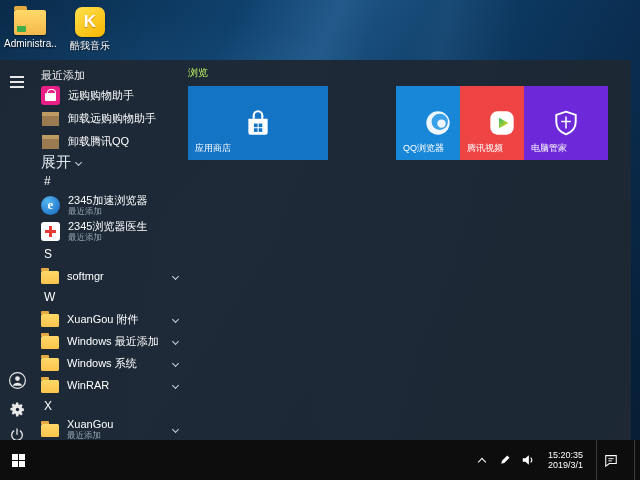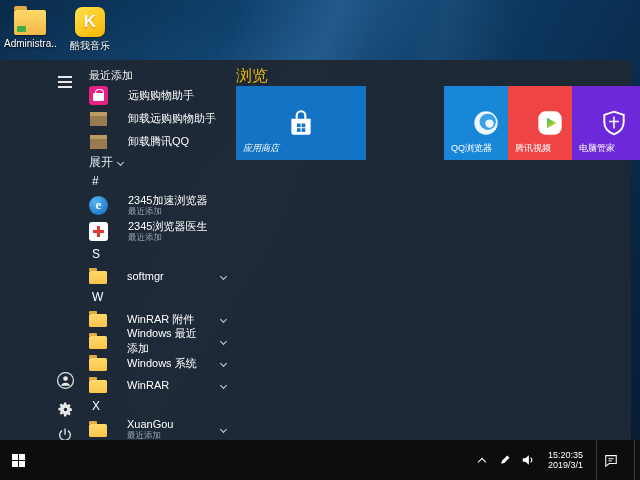--- a/index.html
+++ b/index.html
@@ -30,37 +30,37 @@
   .icon-bigfolder { width:32px; height:25px; position:relative; margin-top:4px;
     background:linear-gradient(#ffd969,#f3b94a); border-radius:2px; box-shadow:0 1px 2px rgba(0,0,0,.4); }
   .icon-bigfolder::before { content:""; position:absolute; top:-4px; left:0; width:13px; height:4px;
     background:#e3aa41; border-radius:2px 2px 0 0; }
   .icon-bigfolder::after { content:""; position:absolute; left:3px; bottom:3px; width:9px; height:6px; background:#3fae4a; border-radius:1px; }
   .icon-kuwo { width:30px; height:30px; border-radius:7px; margin-top:1px;
     background:linear-gradient(145deg,#ffe14d,#f7b500); display:flex; align-items:center; justify-content:center;
     color:#fff; font-weight:bold; font-size:17px; text-shadow:0 1px 1px rgba(200,90,0,.6); box-shadow:0 1px 2px rgba(0,0,0,.4); }
   
   .start-menu { position:absolute; left:0; top:60px; width:631px; height:392px;
-    background:rgba(30,40,53,.97); display:flex;padding-left:48px; }
+    background:rgba(30,40,53,.97); display:flex; }
   
   .rail { width:34px; position:relative; flex:none; }
   .rail-btn { position:absolute; left:7px; width:20px; height:20px; display:flex; align-items:center; justify-content:center; cursor:pointer; }
   .hamburger { top:12px; flex-direction:column; gap:3px; }
   .hamburger span { display:block; width:14px; height:2px; background:#e8e8e8; }
   .rail-avatar { bottom:62px; } .rail-gear { bottom:33px; } .rail-power { bottom:7px; }
   
   .app-list { width:154px; flex:none; padding:6px 0 0 2px; overflow:hidden; color:#fff; }
   .list-header { height:18px; line-height:18px; font-size:11px; color:#f0f0f0; padding-left:5px; }
-  .app-row { height:23px; display:flex; align-items:center; gap:20px; padding-left:5px; font-size:11px; color:#fff; cursor:pointer; }
+  .app-row { height:23px; display:flex; align-items:center; gap:8px; padding-left:5px; font-size:11px; color:#fff; cursor:pointer; }
   .app-row.two { height:26px; }
   .app-row.fold { height:22px;align-items:center; }
   .texts { display:flex; flex-direction:column; justify-content:center; }
   .title { font-size:11px; line-height:12px; color:#fff; }
   .sub { font-size:8.5px; line-height:10px; color:#93a1b1; }
-  .expand-row { height:18px; display:flex; align-items:center; gap:5px; padding-left:5px; font-size:12px; color:#dfe5ec; cursor:pointer; }
+  .expand-row { height:18px; display:flex; align-items:center; gap:5px; padding-left:5px; font-size:15px; color:#dfe5ec; cursor:pointer; }
   .letter-row { height:21px; line-height:21px; font-size:12px; color:#fff; padding-left:8px; cursor:pointer; }
   .letter-last { height:20px; line-height:20px; }
   .chev { width:5px; height:5px; border-right:1.3px solid #c9d4df; border-bottom:1.3px solid #c9d4df;
     transform:rotate(45deg); flex:none; }
   .chev-right { margin-left:auto; margin-right:10px; }
   
   .aicon { width:19px; height:19px; flex:none; position:relative; }
   .icon-pink { border-radius:3px; background:#e91f86; }
   .icon-pink::before { content:""; position:absolute; left:6px; top:3px; width:7px; height:6px;
     border:1.4px solid #fff; border-bottom:none; border-radius:4px 4px 0 0; }
@@ -71,25 +71,25 @@
   .icon-e { border-radius:50%; background:radial-gradient(circle at 35% 30%, #55b6f2, #1465bd);
     display:flex; align-items:center; justify-content:center; color:#fff;
     font:bold 13px "Liberation Serif","DejaVu Serif",serif; }
   .icon-doctor { border-radius:3px; background:#fff; }
   .icon-doctor::before { content:""; position:absolute; left:4px; top:8px; width:11px; height:3px; background:#e53935; }
   .icon-doctor::after { content:""; position:absolute; left:8px; top:4px; width:3px; height:11px; background:#e53935; }
   .icon-folder { width:18px; height:13px; margin-top:2px; background:linear-gradient(#ffd969,#fcc44d); border-radius:1.5px; position:relative; flex:none; }
   .icon-folder::before { content:""; position:absolute; top:-3px; left:0; width:8px; height:3px; background:#e3aa41; border-radius:1px 1px 0 0; }
   
   .tile-area { position:relative; flex:1; }
-  .tile-group-label { position:absolute; left:0; top:6px; font-size:16px; color:#eab308; }
+  .tile-group-label { position:absolute; left:0; top:6px; font-size:10px; color:#bef264; }
   .tile { position:absolute; top:26px; height:74px; cursor:pointer; color:#fff;
     display:flex; align-items:center; justify-content:center; }
   .tile-label { position:absolute; left:7px; bottom:5px; font-size:9px; color:#fff; }
-  .tile-store { left:0; width:130px; background:#1374c6;font-style:italic; }
+  .tile-store { left:0; width:140px; background:#1374c6; }
   .tile-sm { width:84px; }
   .tile-qq { left:208px; background:#1887d8; }
   .tile-tv { left:272px; background:#ef4444; }
   .tile-pc { left:336px; background:#6d28d9; }
   
   .taskbar { position:absolute; left:0; bottom:0; width:640px; height:40px; background:#0d0d0e;
     display:flex; align-items:center; z-index:5; }
   .start-button { width:36px; height:28px; display:flex; align-items:center; justify-content:center; cursor:pointer; }
   .win-logo { width:13px; height:13px; display:grid; grid-template-columns:6px 6px; grid-template-rows:6px 6px; gap:1px; }
   .win-logo span { background:#fff; }
@@ -189,21 +189,21 @@
       <div class="app-row fold">
         <span class="icon-folder"></span>
         <span>softmgr</span>
         <span class="chev chev-right"></span>
       </div>
 
       <div class="letter-row">W</div>
 
       <div class="app-row fold">
         <span class="icon-folder"></span>
-        <span>WinRAR 附件</span>
+        <span>XuanGou 附件</span>
         <span class="chev chev-right"></span>
       </div>
       <div class="app-row fold">
         <span class="icon-folder"></span>
         <span>Windows 最近添加</span>
         <span class="chev chev-right"></span>
       </div>
       <div class="app-row fold">
         <span class="icon-folder"></span>
         <span>Windows 系统</span>

